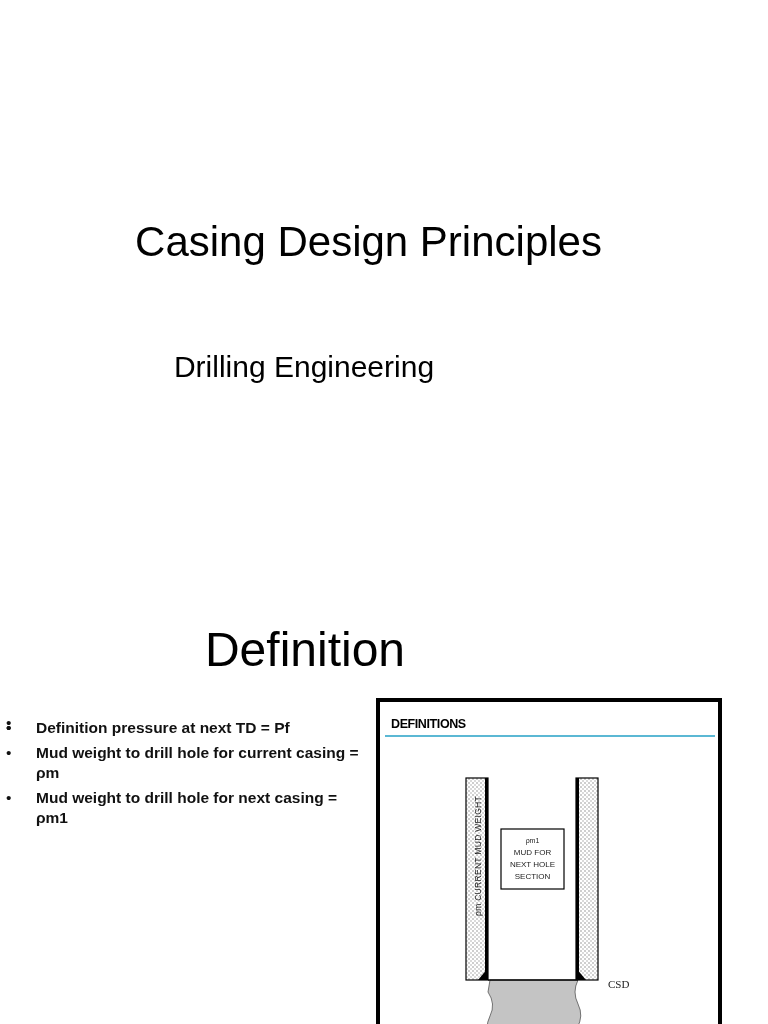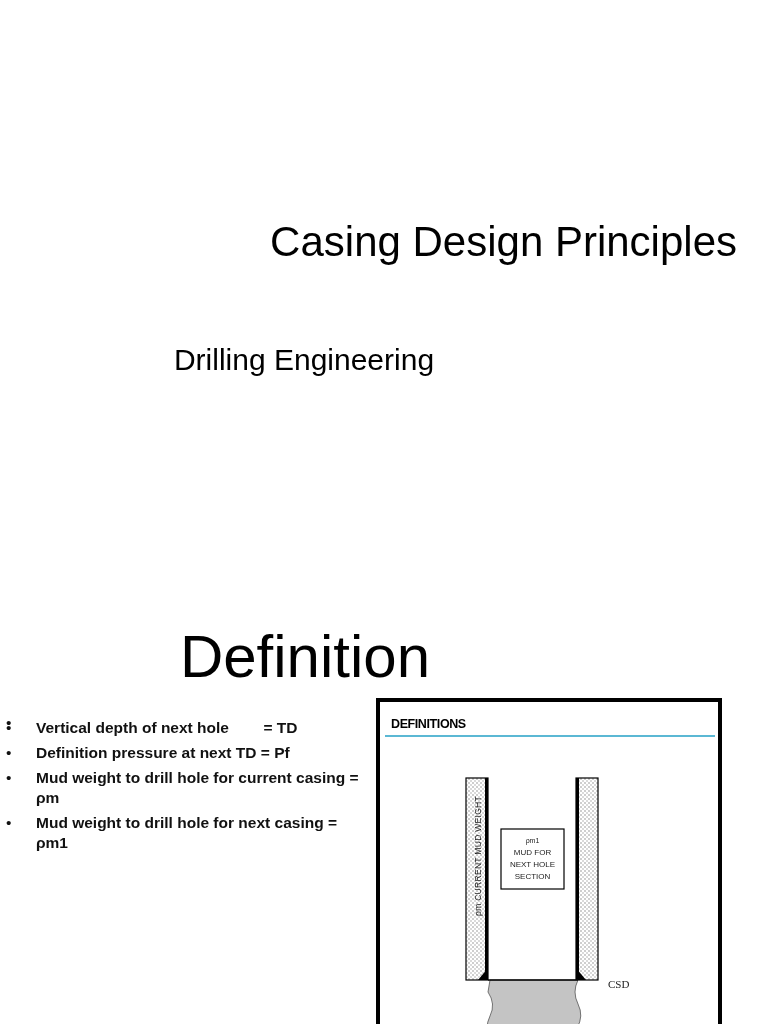--- a/index.html
+++ b/index.html
@@ -1,23 +1,23 @@
 <!DOCTYPE html>
 <html><head>
 <meta charset="utf-8">
 <style>
   html, body { margin: 0; padding: 0; background: #ffffff; }
   body { width: 768px; height: 1024px; position: relative; overflow: hidden;
          font-family: "Liberation Sans", sans-serif; color: #000; }
-  .slide1-title { position: absolute; left: 0; width: 737px; top: 218px; text-align: right;
+  .slide1-title { position: absolute; left: 0; width: 737px; top: 218px; text-align: center;
                   font-size: 42px; font-weight: normal; }
-  .slide1-sub { position: absolute; left: 0; width: 608px; top: 343px; text-align: center;
+  .slide1-sub { position: absolute; left: 0; width: 608px; top: 350px; text-align: center;
                 font-size: 30px; }
   .slide2-title { position: absolute; left: 0; width: 610px; top: 622px; text-align: center;
-                  font-size: 60px; }
+                  font-size: 48px; }
   .bullets { position: absolute; left: 6px; top: 713px; width: 360px; margin: 0; padding: 0; list-style: none; }
   .bullets li { position: relative; padding-left: 30px; font-size: 15.5px; font-weight: bold;
                 line-height: 20px; margin-bottom: 5px; color: #111; }
   .bullets .dot { position: absolute; left: 0; top: 0; font-weight: normal; }
   .bullets .pre { white-space: pre; }
   .figure { position: absolute; left: 376px; top: 698px; width: 346px; height: 340px;
             border: 4px solid #000; background: #fff; box-sizing: border-box; }
   .fig-head { position: absolute; left: 11px; top: 15px; font-size: 12.5px; font-weight: bold;
               letter-spacing: -0.4px; color: #000000; }
   .fig-rule { position: absolute; left: 5px; top: 33px; width: 330px; height: 2px; background: #5bb8d4; }
@@ -29,21 +29,21 @@
 <div>
   <div class="slide1-title">Casing Design Principles</div>
   <div class="slide1-sub">Drilling Engineering</div>
 </div>
 
 <div>
   <div class="slide2-title">Definition</div>
 
   <ul class="bullets">
     <li><span class="dot">•</span></li>
-    <li><span class="dot">•</span><span class="pre">Vertical depth of next hole        = TD</span></li>
+    <li><span class="dot">•</span></li>
     <li><span class="dot">•</span><span>Definition pressure at next TD = Pf</span></li>
     <li><span class="dot">•</span><span>Mud weight to drill hole for current casing = ρm</span></li>
     <li><span class="dot">•</span><span>Mud weight to drill hole for next casing = ρm1</span></li>
   </ul>
 
   <div class="figure">
     <div class="fig-head">DEFINITIONS</div>
     <div class="fig-rule"></div>
     <svg class="fig-svg" width="346" height="340" viewBox="0 0 346 340">
       <defs>

